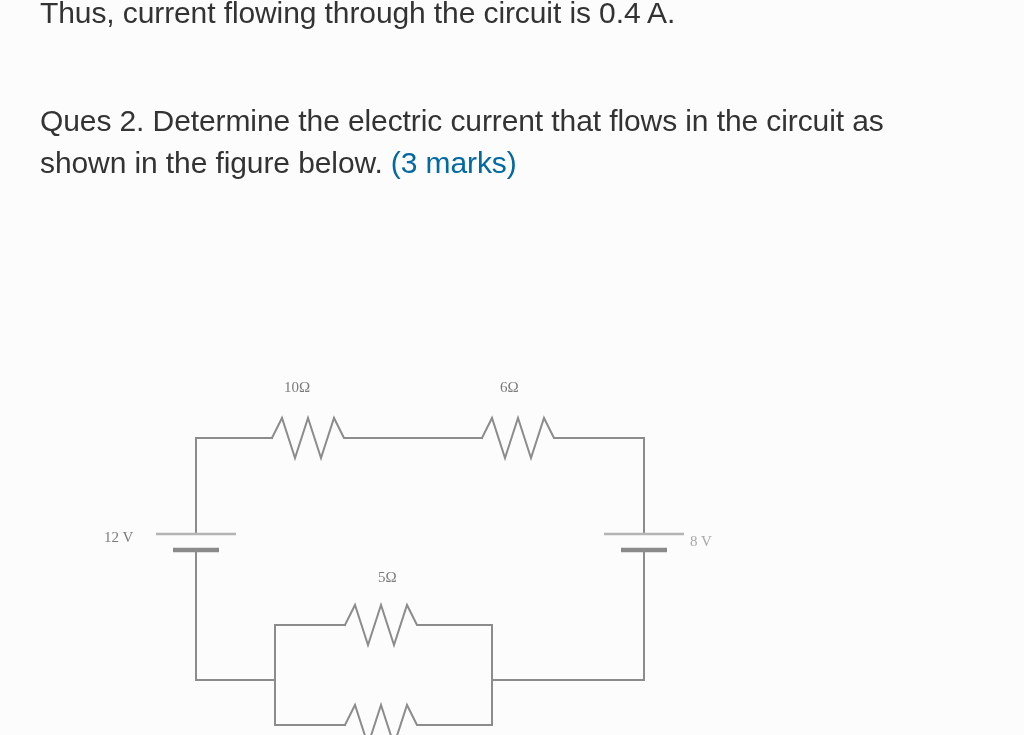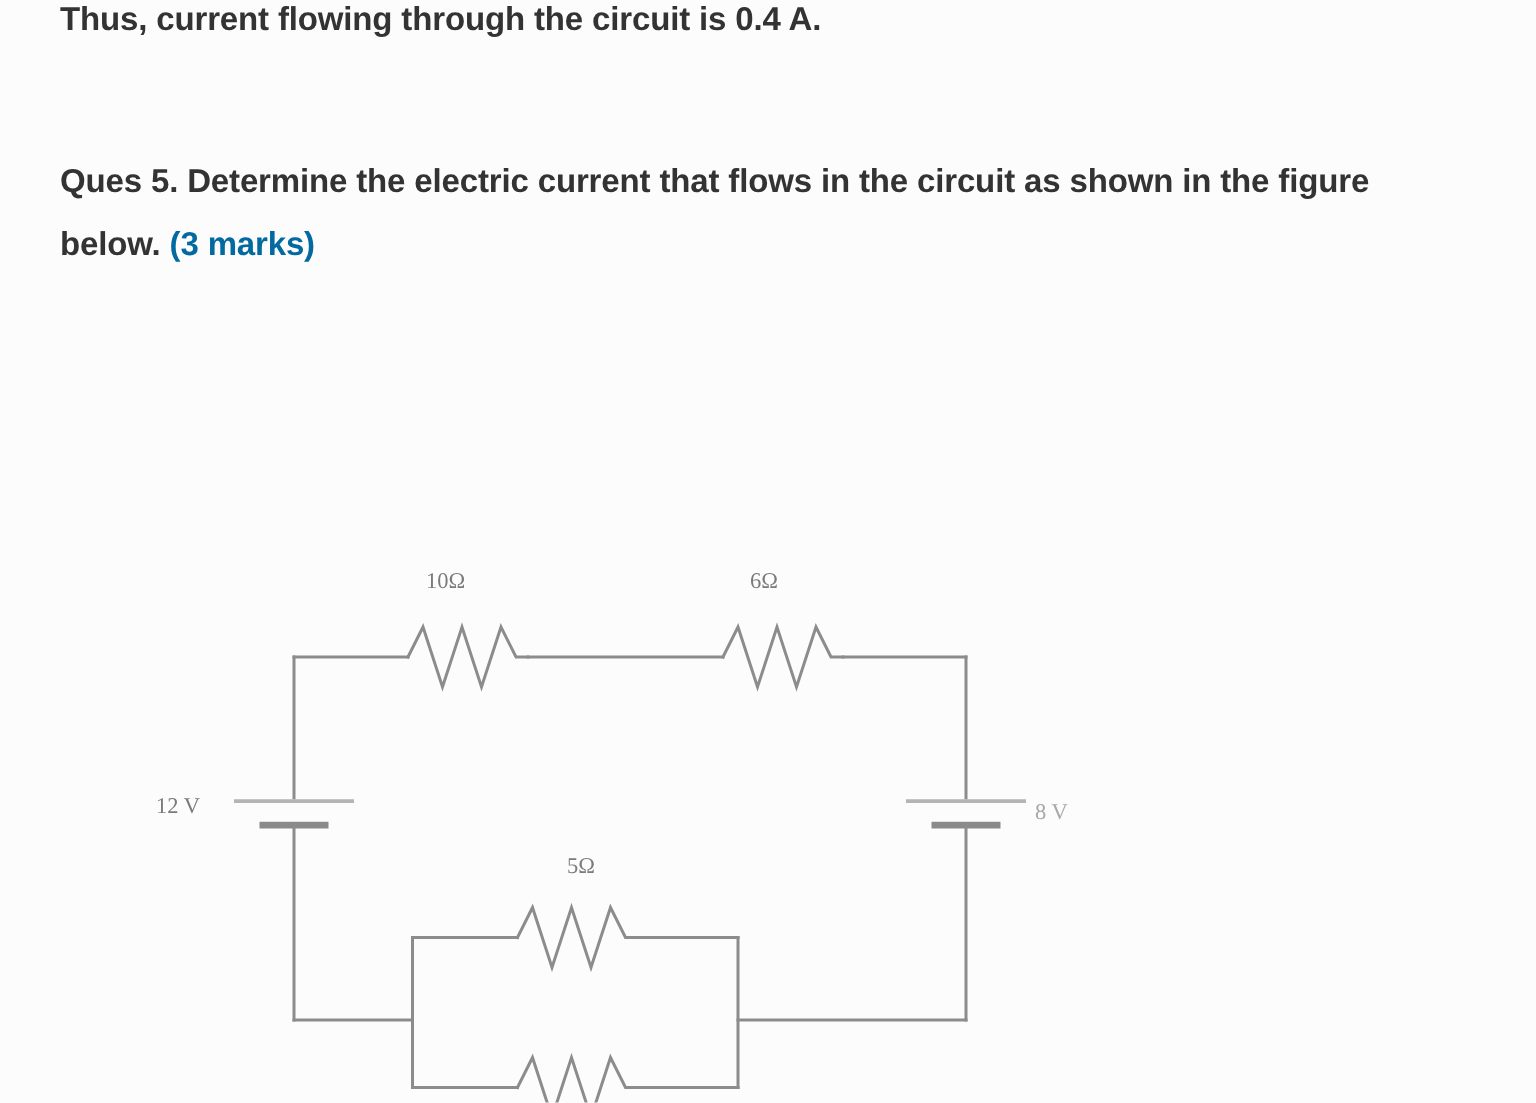--- a/index.html
+++ b/index.html
@@ -18,23 +18,23 @@
 
   
   .text-block {
     position: absolute;
     left: 40px;
     top: 0px;
     width: 930px;
   }
 
   .para {
-    font-size: 22px;
+    font-size: 30px;
     line-height: 42px;
-    font-weight: bold;
+    font-weight: normal;
     color: #333333;
     letter-spacing: -0.1px;
   }
 
   .para-answer {
     margin: 0;
     padding: 0;
     height: 34px;
     overflow: hidden;
     position: relative;
@@ -95,21 +95,21 @@
 </head>
 <body>
 
 <div class="text-block">
 
   <div class="para para-answer">
     <div class="inner">Thus, current flowing through the circuit is 0.4 A.</div>
   </div>
 
   <div class="para para-question">
-    <span>Ques 5. Determine the electric current that flows in the circuit as shown in the figure below. </span><span class="marks">(3 marks)</span>
+    <span>Ques 2. Determine the electric current that flows in the circuit as shown in the figure below. </span><span class="marks">(3 marks)</span>
   </div>
 
 </div>
 
 <div class="figure">
 <svg width="1024" height="395" viewBox="0 0 1024 395" xmlns="http://www.w3.org/2000/svg">
 
   <g>
     <path class="wire" d="M196 78 L272 78"></path>
     <path class="wire" d="M352 78 L482 78"></path>

